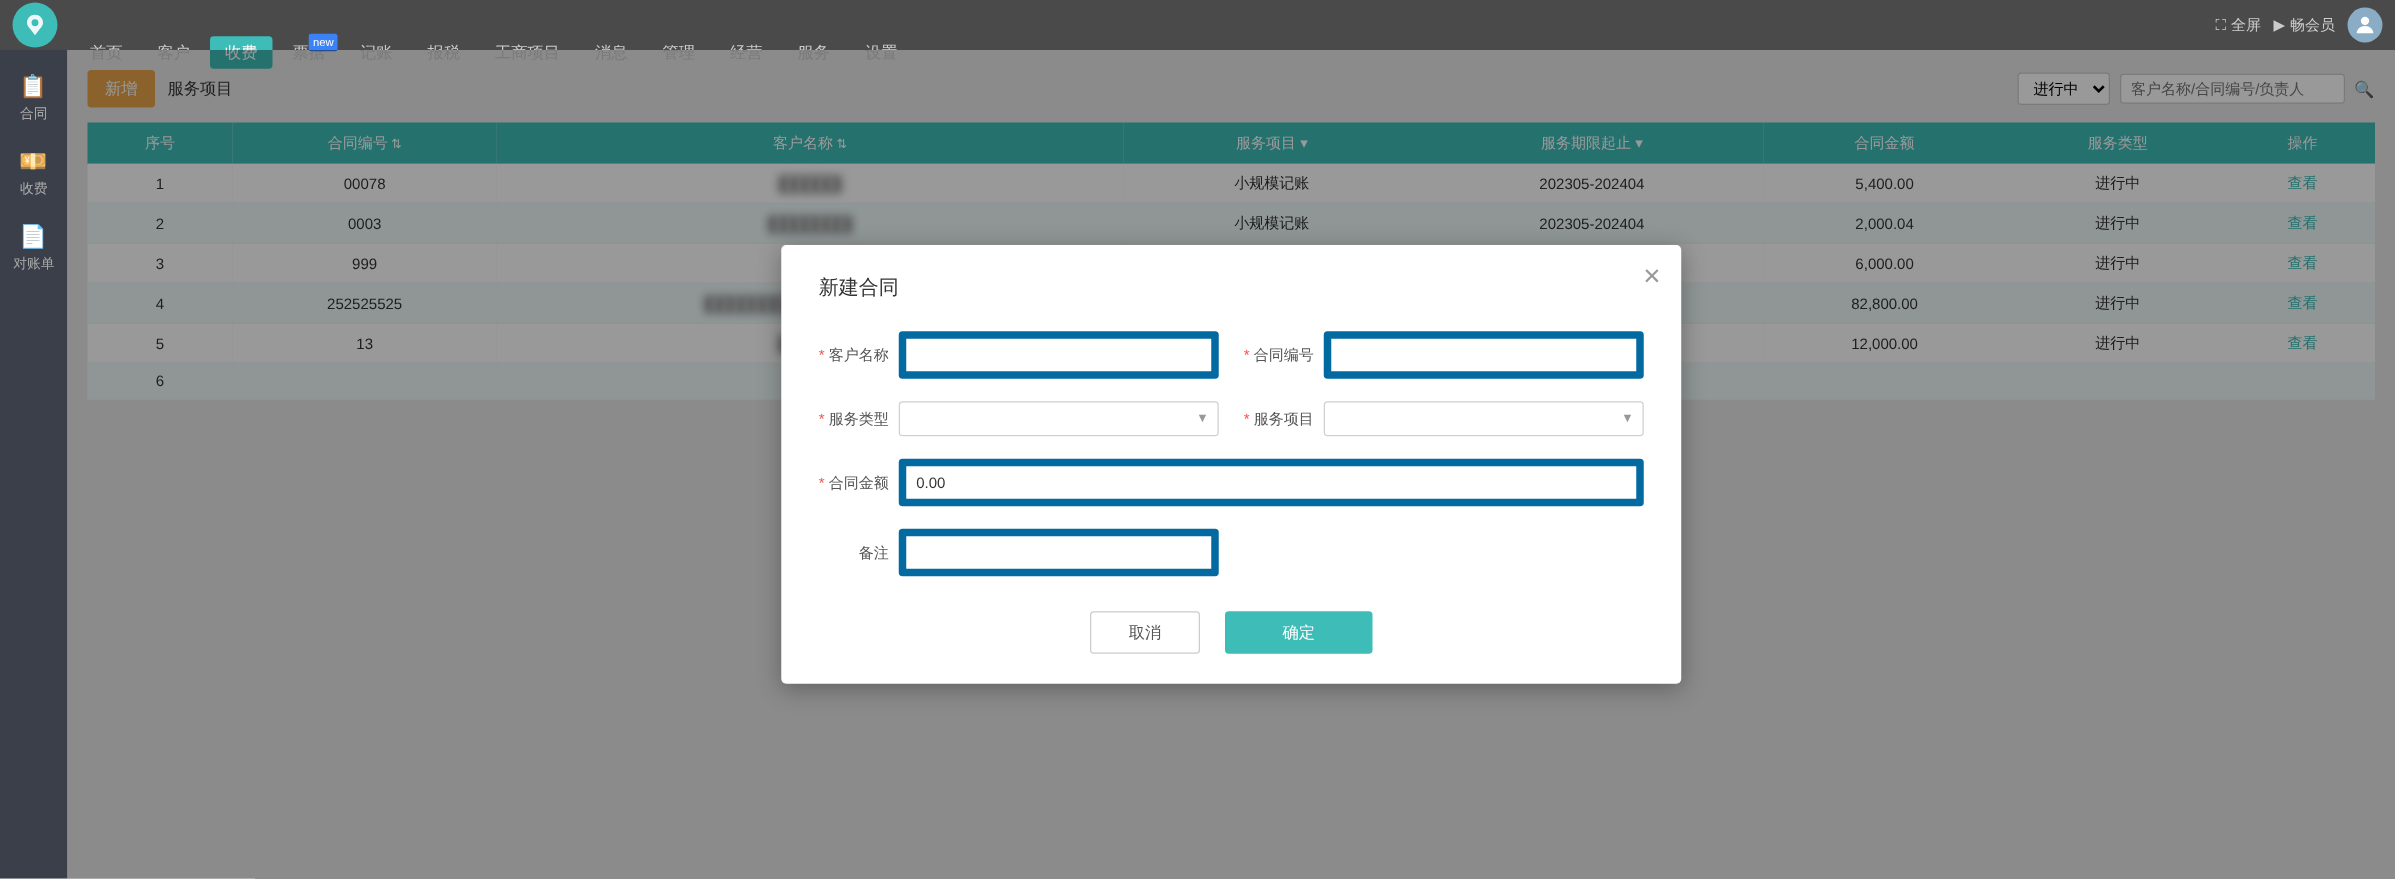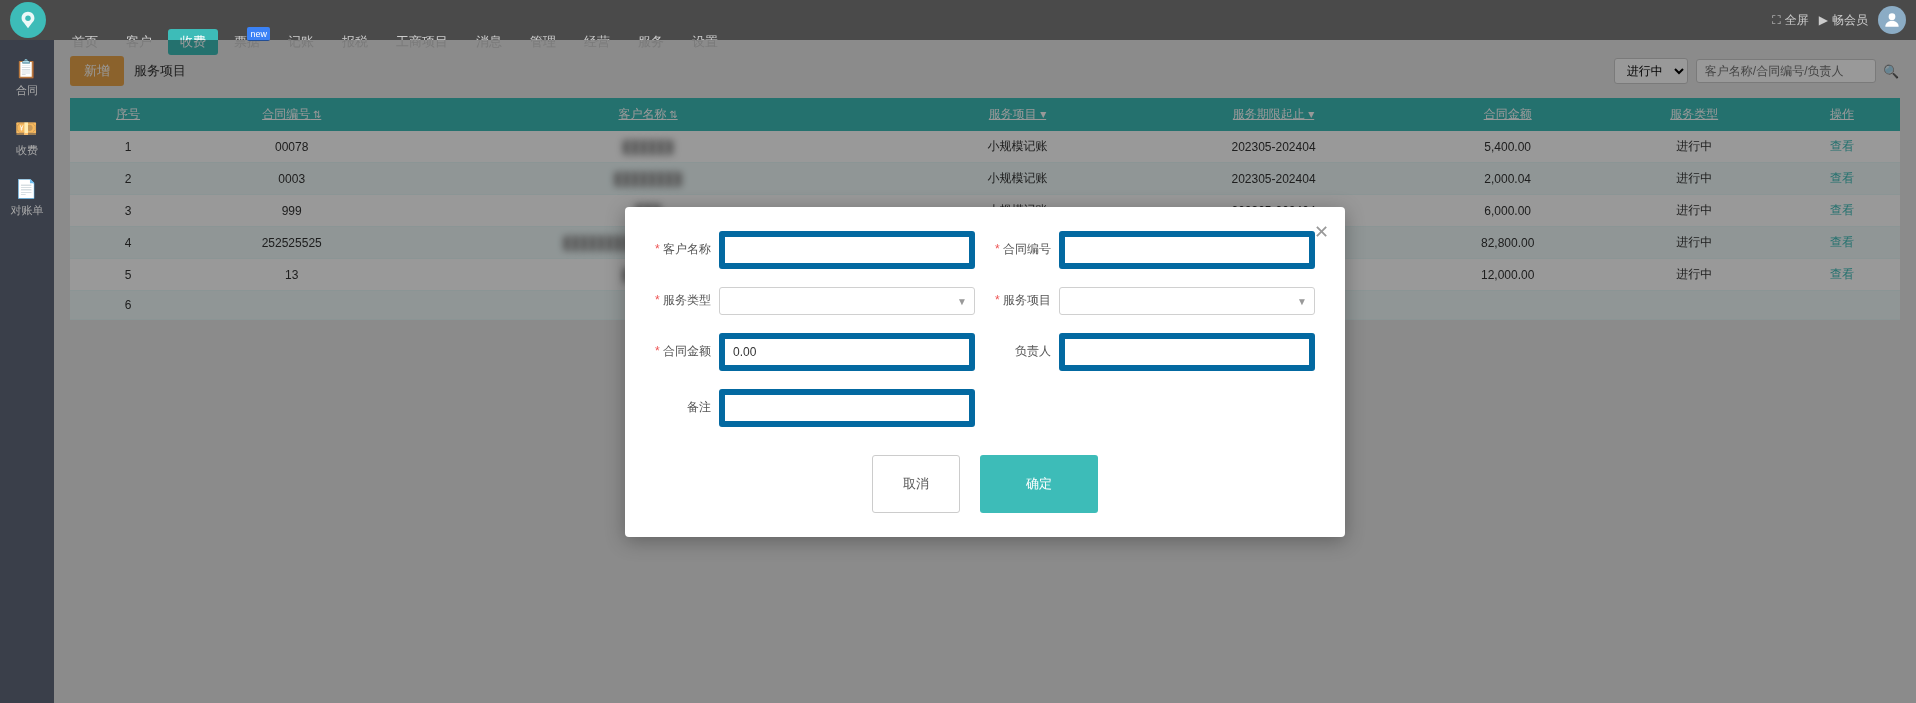--- a/index.html
+++ b/index.html
@@ -99,21 +99,21 @@
       border: 1px solid #ccc; border-radius: 3px; padding: 4px 8px; font-size: 12px; background: #fff;
     }
     .search-box {
       border: 1px solid #ccc; border-radius: 3px; padding: 4px 8px; font-size: 12px;
       width: 180px; outline: none;
     }
     .search-icon-btn { cursor: pointer; color: #888; }
 
     
     .data-table { width: 100%; border-collapse: collapse; }
-    .data-table thead tr { background: #3dbcb8; color: #fff; text-decoration: underline; }
+    .data-table thead tr { background: #3dbcb8; color: #fff; }
     .data-table thead th { padding: 8px 10px; text-align: center; font-weight: normal; font-size: 12px; white-space: nowrap; }
     .data-table thead th.sortable::after { content: " ⇅"; font-size: 10px; }
     .data-table tbody tr:nth-child(even) { background: #f0fbfb; }
     .data-table tbody tr:nth-child(odd) { background: #fff; }
     .data-table tbody td { padding: 7px 10px; text-align: center; font-size: 12px; color: #333; border-bottom: 1px solid #e8f8f8; }
     .status-badge { color: #3dbcb8; }
     .action-link { color: #3dbcb8; cursor: pointer; }
 
     
     .overlay {
@@ -164,21 +164,21 @@
     }
     .form-select-arrow {
       position: absolute; right: 8px; top: 50%; transform: translateY(-50%);
       pointer-events: none; color: #999; font-size: 10px;
     }
     .form-input-wrap { flex: 1; position: relative; }
     .cal-icon { position: absolute; right: 8px; top: 50%; transform: translateY(-50%); color: #aaa; font-size: 13px; pointer-events: none; }
 
     .modal-footer { display: flex; justify-content: center; gap: 20px; margin-top: 28px; }
     .btn-cancel {
-      border: 1px solid #ccc; background: #fff; color: #555; padding: 19px 30px;
+      border: 1px solid #ccc; background: #fff; color: #555; padding: 7px 30px;
       border-radius: 3px; cursor: pointer; font-size: 13px;
     }
     .btn-confirm {
       background: #3dbcb8; color: #fff; border: none; padding: 7px 46px;
       border-radius: 3px; cursor: pointer; font-size: 13px;
     }
   </style>
 </head>
 <body>
 
@@ -330,20 +330,21 @@
       <td></td>
       <td class="status-badge"></td>
       <td><span class="action-link"></span></td>
     </tr>
         </tbody>
     </table>
 
     <div class="overlay">
       <div class="modal">
         <button class="modal-close">✕</button>
+        <div class="modal-title">新建合同</div>
 
         <div class="form-row">
           <div class="form-group">
             <span class="form-label required">客户名称</span>
             <input class="form-input" type="text" style="">
           </div>
           <div class="form-group">
             <span class="form-label required">合同编号</span>
             <input class="form-input" type="text" style="">
           </div>
@@ -364,24 +365,20 @@
               <span class="form-select-arrow">▼</span>
             </div>
           </div>
         </div>
 
         <div class="form-row">
           <div class="form-group">
             <span class="form-label required">合同金额</span>
             <input class="form-input" type="text" value="0.00" style="">
           </div>
-          <div class="form-group">
-            <span class="form-label">负责人</span>
-            <input class="form-input" type="text" style="">
-          </div>
         </div>
 
 
         <div class="form-row">
           <div class="form-group">
             <span class="form-label">备注</span>
             <input class="form-input" type="text" style="width: calc(100% - 10px);">
           </div>
           <div style="flex:1;"></div>
         </div>

